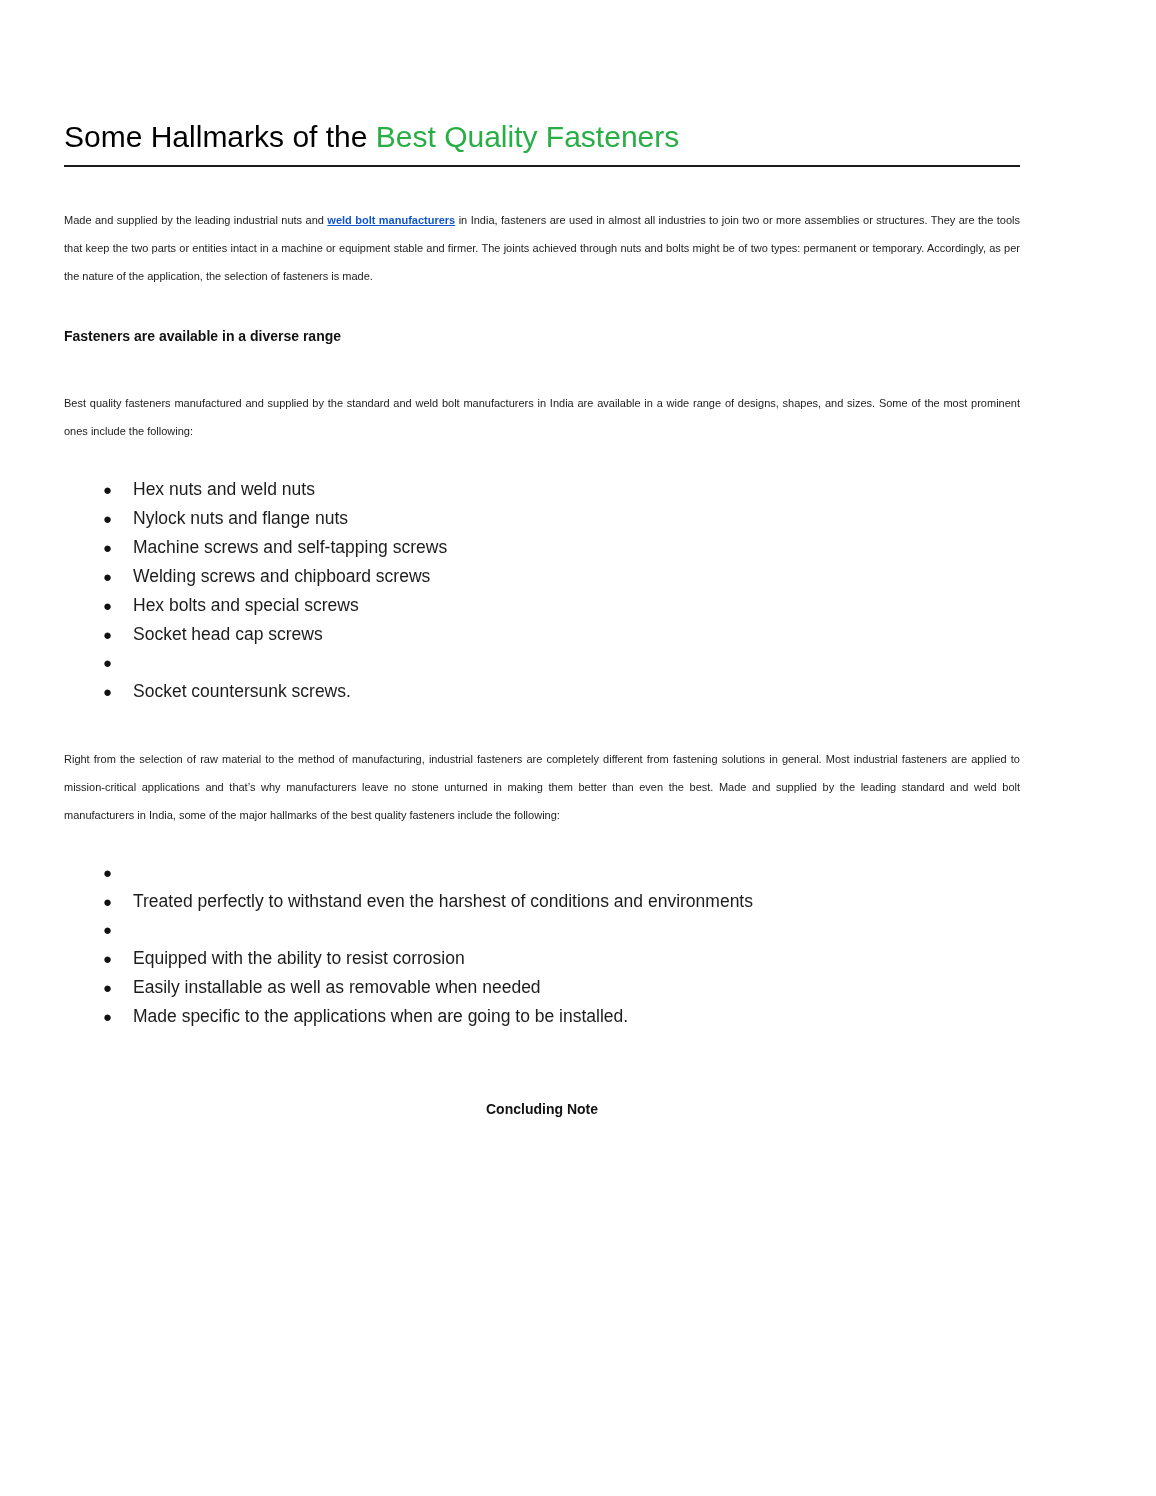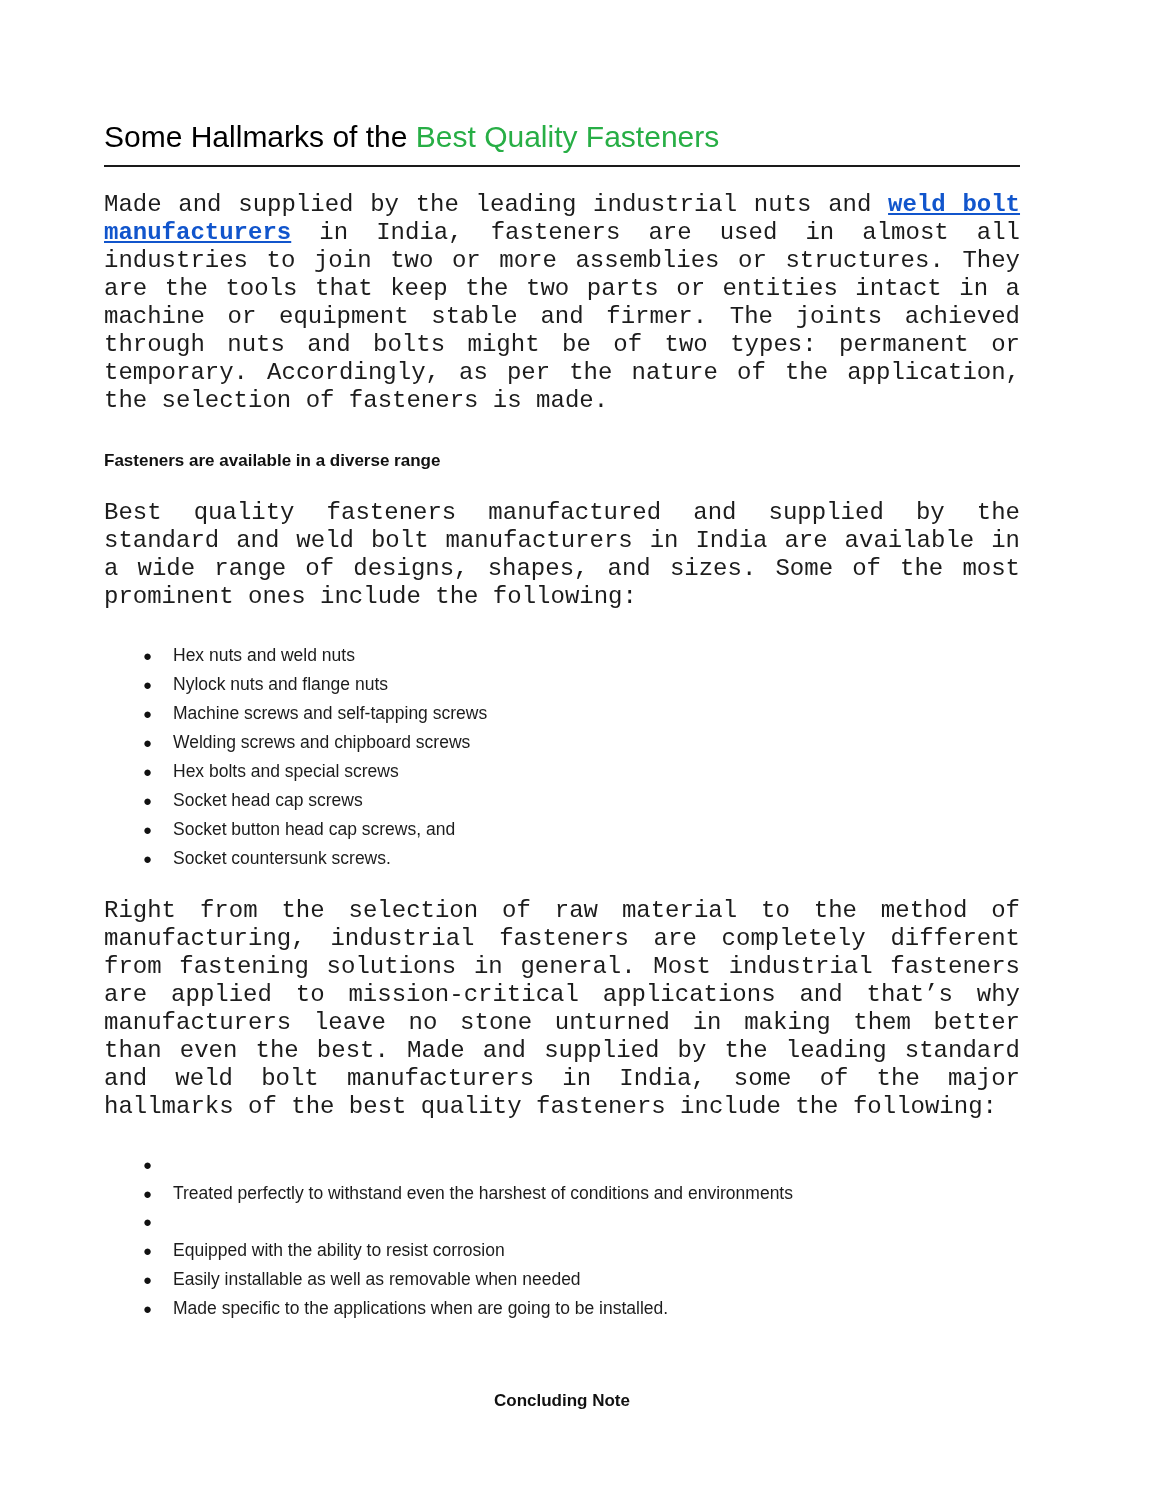--- a/index.html
+++ b/index.html
@@ -7,52 +7,51 @@
   body {
     width: 1156px;
     height: 1496px;
     overflow: hidden;
     font-family: "Liberation Sans", sans-serif;
     color: #1c1c1c;
   }
   .page {
     width: 1156px;
     height: 1092px;
-    padding: 118px 136px 0 104px;
+    padding: 118px 136px 0 64px;
     background: #ffffff;
   }
   .doc-title {
     font-size: 30px;
     font-weight: 400;
     line-height: 38px;
     color: #000000;
     white-space: nowrap;
   }
   .doc-title .green { color: var(--title-green, #27ae45); }
   .title-rule {
     border: none;
     border-top: 2px solid #1a1a1a;
     margin: 9px 0 0 0;
   }
   .para {
-    font-size: 24px;
+    font-size: 11px;
     line-height: 28px;
     text-align: justify;
-    margin-top: 24px;
+    margin-top: 39px;
     color: #1c1c1c;
-    font-family: Liberation Mono, monospace;
   }
   .link {
     color: var(--link-blue, #1155cc);
     font-weight: 700;
     text-decoration: underline;
     cursor: pointer;
   }
   .subhead {
-    font-size: 17px;
+    font-size: 14px;
     line-height: 28px;
     font-weight: 700;
     margin-top: 32px;
     color: #111111;
   }
   ul.bullets {
     list-style: none;
     margin: 30px 0 0 0;
     padding-left: 39px;
   }
@@ -107,21 +106,20 @@
     <li>
         <span class="bullet">●</span>
         <span>Hex bolts and special screws</span>
       </li>
     <li>
         <span class="bullet">●</span>
         <span>Socket head cap screws</span>
       </li>
     <li>
         <span class="bullet">●</span>
-        <span>Socket button head cap screws, and</span>
       </li>
     <li>
         <span class="bullet">●</span>
         <span>Socket countersunk screws.</span>
       </li>
   </ul>
 
 
   <p class="para">Right from the selection of raw material to the method of manufacturing, industrial fasteners are completely different from fastening solutions in general. Most industrial fasteners are applied to mission-critical applications and that’s why manufacturers leave no stone unturned in making them better than even the best. Made and supplied by the leading standard and weld bolt manufacturers in India, some of the major hallmarks of the best quality fasteners include the following:</p>
 

